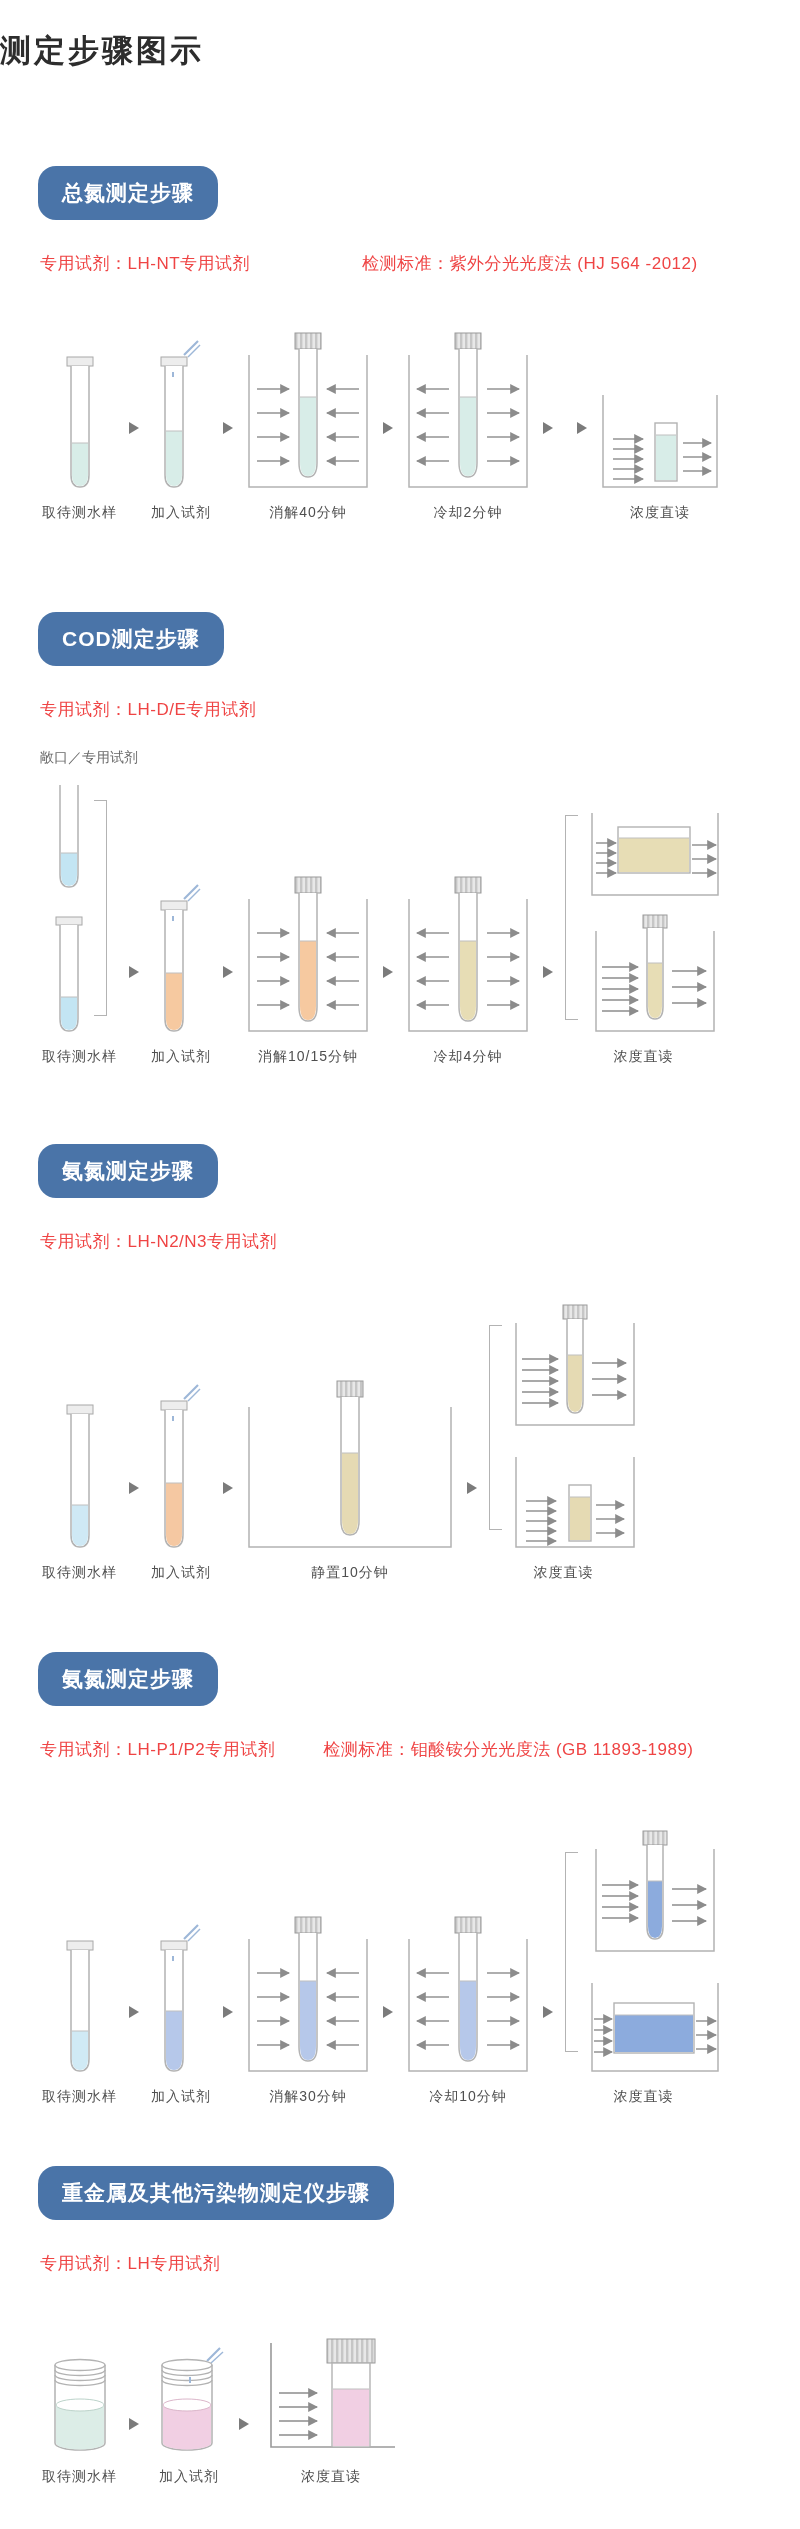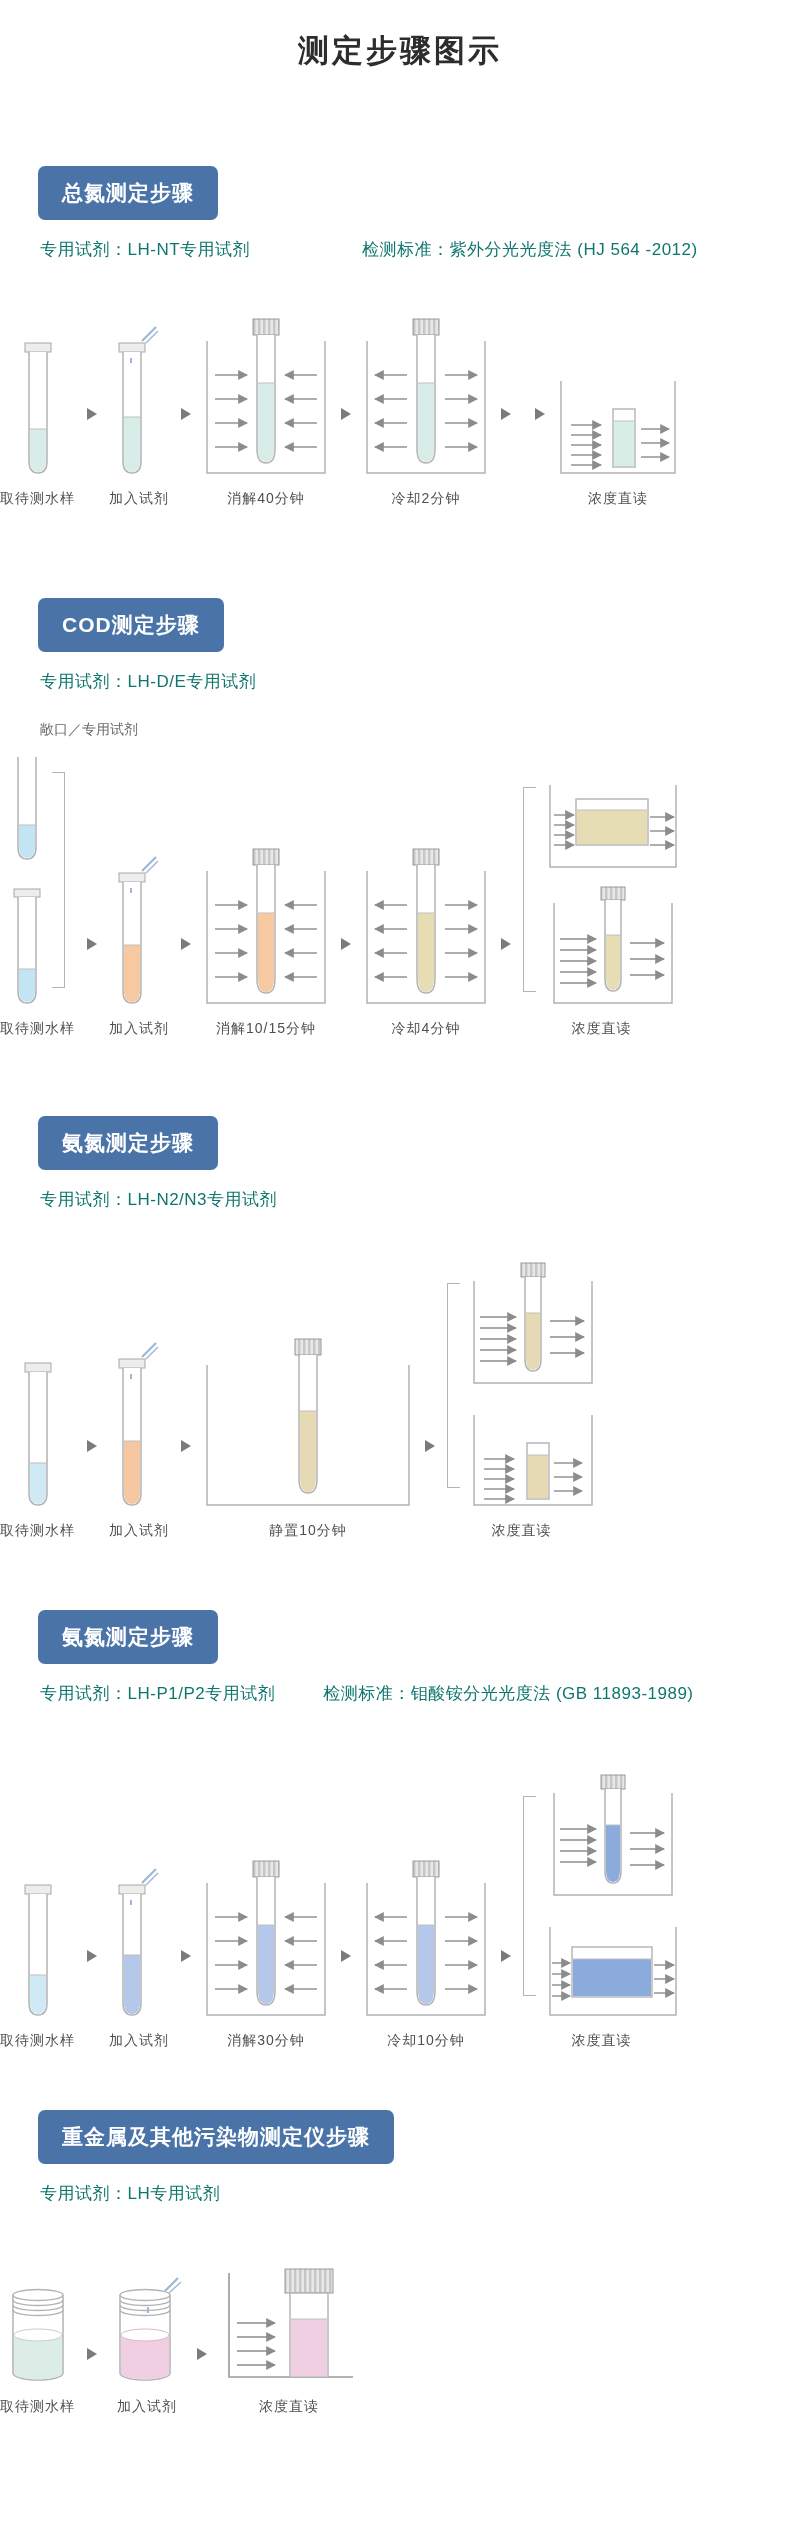--- a/index.html
+++ b/index.html
@@ -1,25 +1,25 @@
 <!DOCTYPE html>
 <html style="--badge_blue: #4a74a8; --arrow_gray: #8c8c8c; --outline_gray: #b3b3b3; --tn_sample: #d8ede8; --cod_sample: #c3e5f3; --cod_reagent: #f6c9a0; --cod_cooled: #e7ddb5; --nh_sample: #cfe9f5; --nh_reagent: #f5c8a2; --nh_stand: #e5dab3; --tp_sample: #d0eaf5; --tp_reagent: #b6c8ea; --tp_read: #8cabdd; --hm_sample: #dcede7; --hm_reagent: #f1cfe3;"><head>
 <meta charset="utf-8">
 <style>
 *{box-sizing:border-box;margin:0;padding:0}
 html,body{background:#ffffff}
 body{font-family:"Liberation Sans","DejaVu Sans",sans-serif;color:#444}
 .page{width:800px;margin:0 auto;padding-bottom:70px;background:#fff}
-.title{text-align:center;font-size:31px;font-weight:bold;color:#2d2d2d;padding-top:30px;letter-spacing:3px}
-.badge{display:inline-block;margin-left:38px;background:var(--badge_blue,#4a74a8);color:#fff;font-size:21px;font-weight:bold;padding:13px 24px;border-radius:7px;letter-spacing:1px}
-.info{display:flex;margin:18px 0 0 40px;font-size:17px;color:#0f766e;letter-spacing:.5px}
+.title{text-align:left;font-size:31px;font-weight:bold;color:#2d2d2d;padding-top:30px;letter-spacing:3px}
+.badge{display:inline-block;margin-left:38px;background:var(--badge_blue,#4a74a8);color:#fff;font-size:21px;font-weight:bold;padding:13px 24px;border-radius:18px;letter-spacing:1px}
+.info{display:flex;margin:32px 0 0 40px;font-size:17px;color:#ef4444;letter-spacing:.5px}
 .info .std{margin-left:48px}
 .sec-tn .info .std{margin-left:112px}
 .note{margin:28px 0 0 40px;font-size:14px;color:#6a6a6a}
-.row{display:flex;align-items:flex-end;}
+.row{display:flex;align-items:flex-end;margin-left:42px}
 .cell{display:flex;flex-direction:column;align-items:center}
 .step-label{margin-top:13px;font-size:14px;color:#4f4f4f;white-space:nowrap;letter-spacing:1px}
 .next{width:0;height:0;border-left:10px solid #7b7b7b;border-top:6px solid transparent;border-bottom:6px solid transparent;margin:0 12px 88px 12px}
 .row-hm .next{margin-bottom:56px}
 .pair{display:flex;align-items:center}
 .tubes{display:flex;flex-direction:column;align-items:center;gap:24px}
 .readers{display:flex;flex-direction:column;align-items:center;gap:14px}
 .brk-l{width:13px;border-top:1.5px solid #b3b3b3;border-right:1.5px solid #b3b3b3;border-bottom:1.5px solid #b3b3b3;margin-left:8px}
 .brk-r{width:13px;border-top:1.5px solid #b3b3b3;border-left:1.5px solid #b3b3b3;border-bottom:1.5px solid #b3b3b3;margin-right:10px}
 .sec-tn{margin-top:94px}

